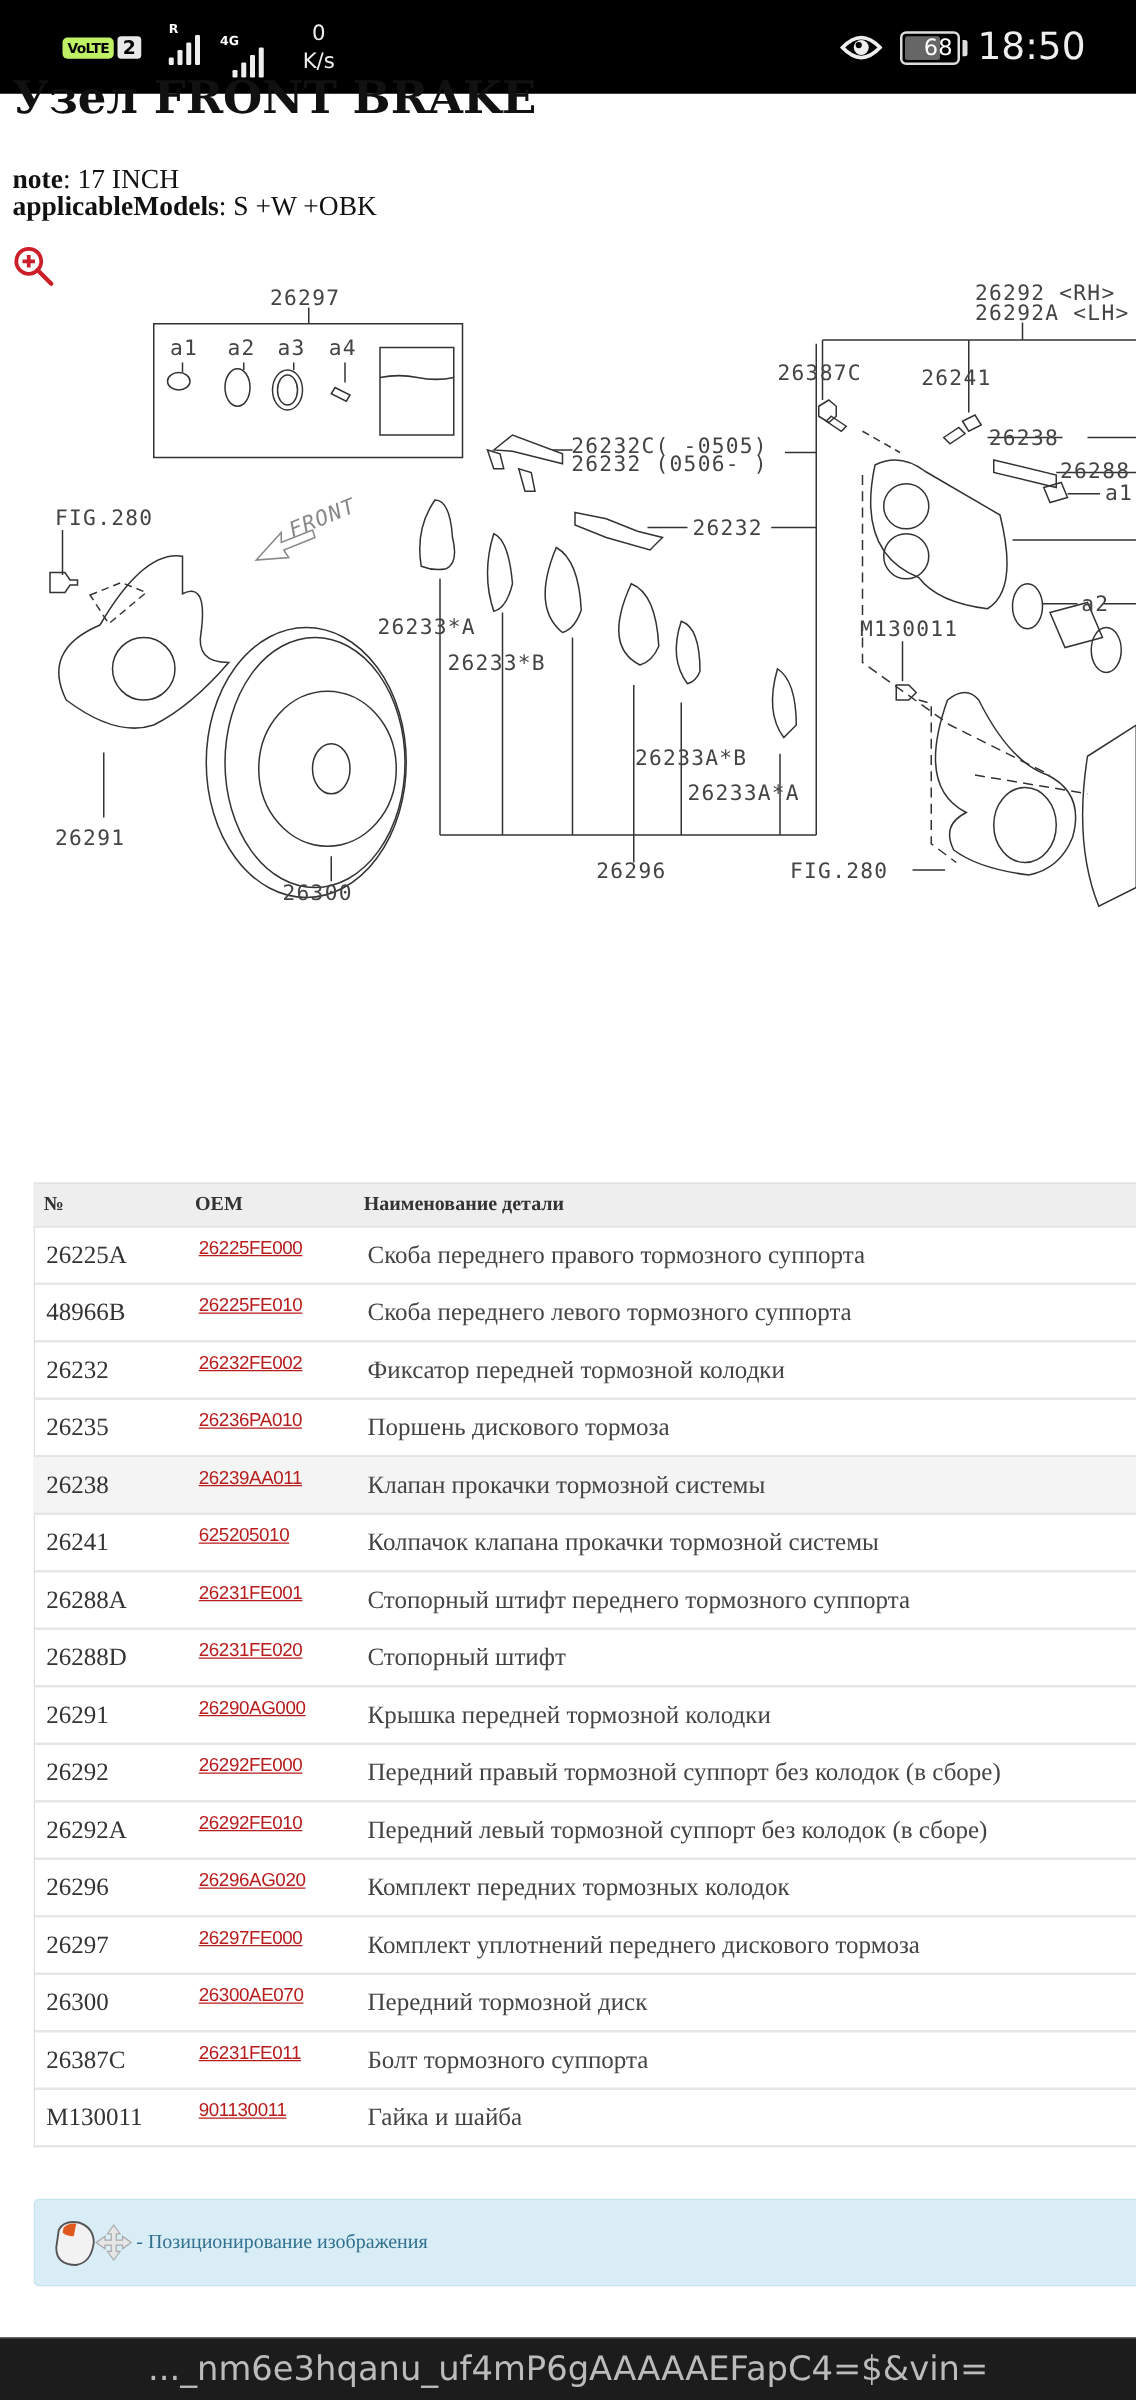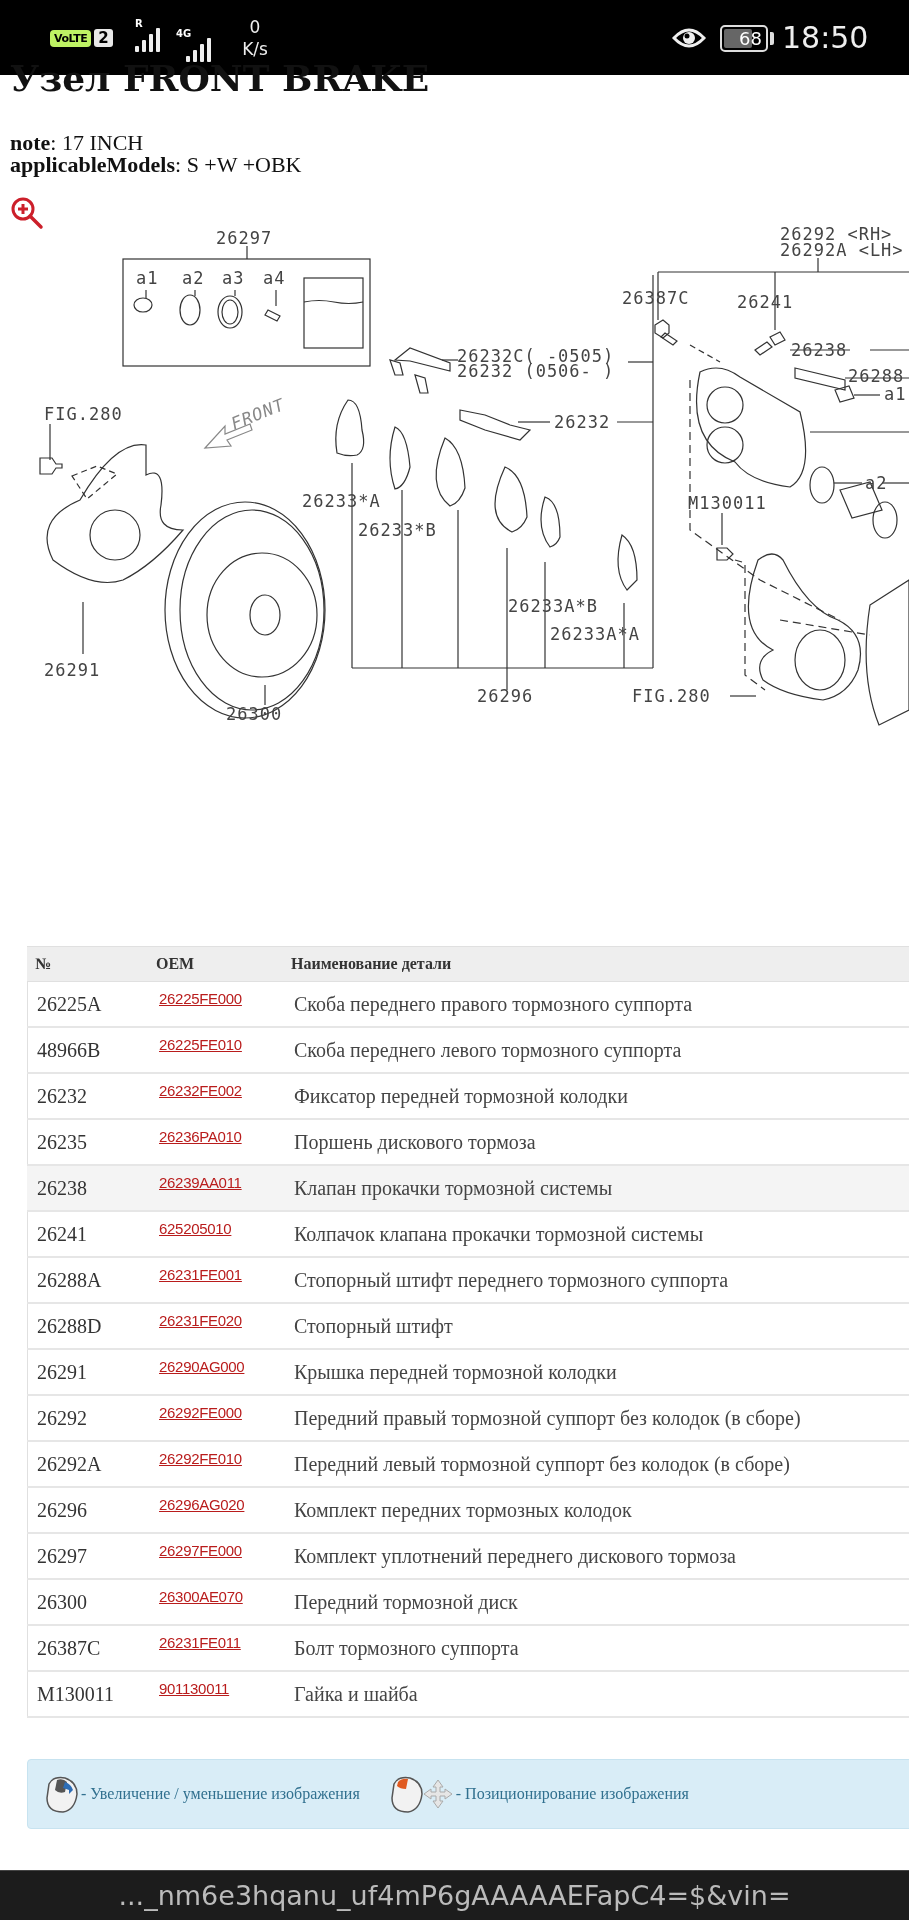--- a/index.html
+++ b/index.html
@@ -319,28 +319,20 @@
     </div>
   <div class="row">
       <div class="col-no">M130011</div>
       <div class="col-oem"><a href="#">901130011</a></div>
       <div class="col-name">Гайка и шайба</div>
     </div>
 </div>
 
 <div class="help-box">
   <div class="help-item">
-    <svg width="38" height="40" viewBox="0 0 38 40">
-      <path d="M6 10 q4 -8 16 -6 q12 4 12 16 q-2 16 -14 18 q-16 0 -16 -14 z" fill="#f2f2f2" stroke="#555" stroke-width="1.5"></path>
-      <path d="M14 6 q6 -2 10 2 l-2 10 q-6 2 -10 -2 z" fill="#555"></path>
-      <path d="M22 8 q6 2 8 8 l-4 4 l0 -4 l-6 -2 z" fill="#2d6db5"></path>
-    </svg>
-    <span>- Увеличение / уменьшение изображения</span>
-  </div>
-  <div class="help-item">
     <svg width="66" height="40" viewBox="0 0 66 40">
       <path d="M4 10 q4 -8 16 -6 q12 4 12 16 q-2 16 -14 18 q-16 0 -16 -14 z" fill="#f2f2f2" stroke="#555" stroke-width="1.5"></path>
       <path d="M8 8 q4 -4 10 -3 l-2 10 q-6 0 -9 -3 z" fill="#e05a20"></path>
       <g fill="#e6e6e6" stroke="#aaa" stroke-width="1">
         <path d="M48 6 l5 7 l-3 0 l0 5 l5 0 l0 -3 l7 5 l-7 5 l0 -3 l-5 0 l0 5 l3 0 l-5 7 l-5 -7 l3 0 l0 -5 l-5 0 l0 3 l-7 -5 l7 -5 l0 3 l5 0 l0 -5 l-3 0 z"></path>
       </g>
     </svg>
     <span>- Позиционирование изображения</span>
   </div>
 </div>

